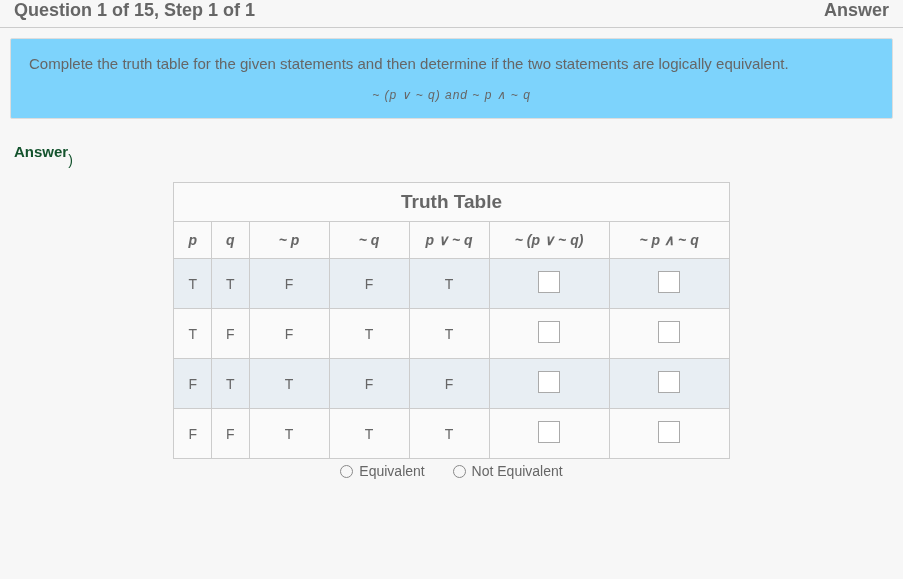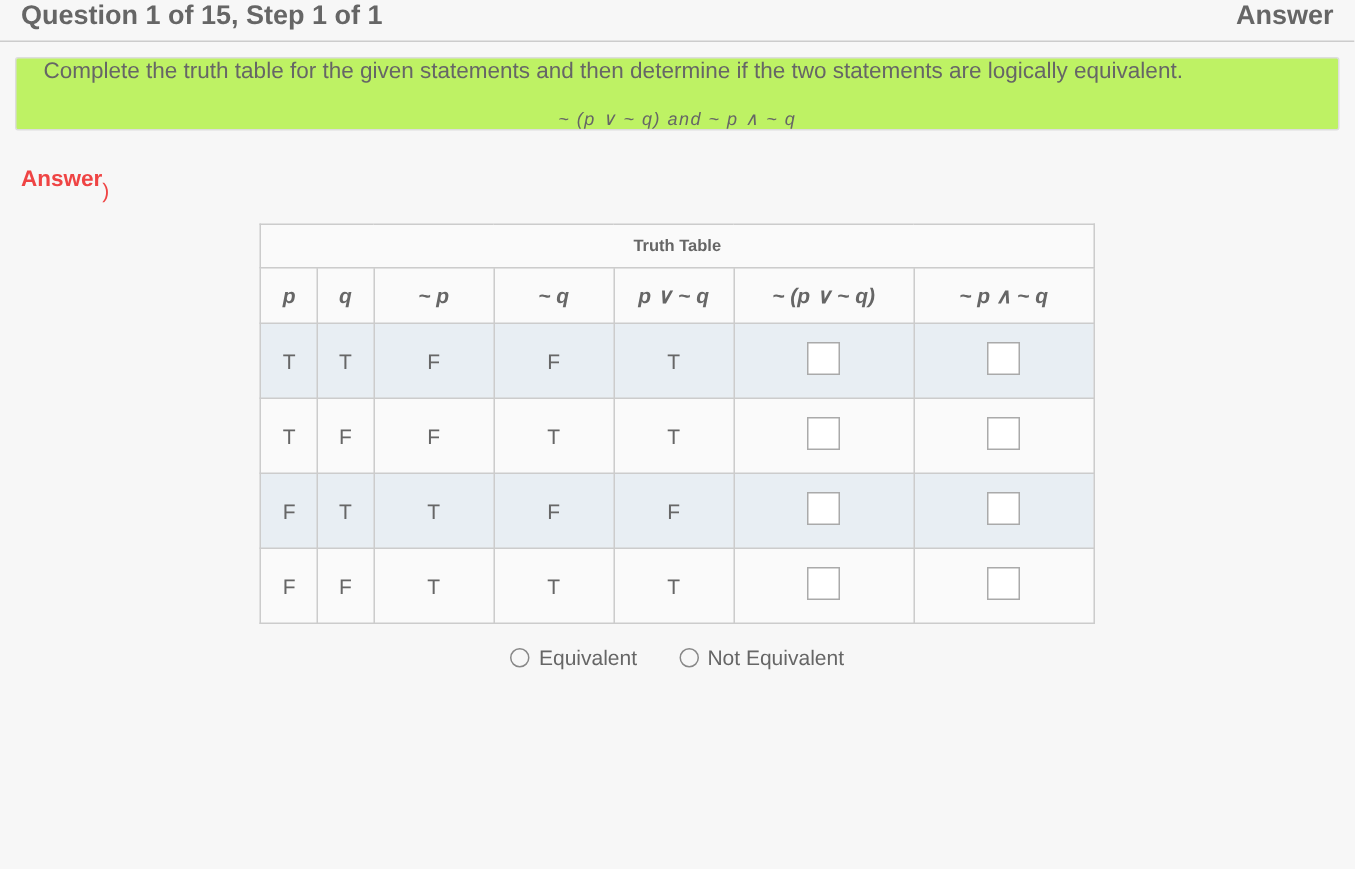--- a/index.html
+++ b/index.html
@@ -17,40 +17,40 @@
     justify-content: space-between;
     padding: 0 14px 6px 14px;
     border-bottom: 1px solid #ccc;
     font-size: 18px;
     color: #666;
     font-weight: bold;
   }
   .question-panel {
     margin: 10px 10px 0 10px;
     border: 1px solid #ddd;
-    background: #bef264;
-    padding: 0 18px;
+    background: #7dd3fc;
+    padding: 16px 18px;
     border-radius: 2px;
   }
   .instruction {
     font-size: 15px;
     color: #666;
   }
   .expression {
     text-align: center;
     font-size: 12px;
     color: #666;
     margin-top: 16px;
     font-style: italic;
     letter-spacing: 1px;
   }
   .answer-label {
     margin: 24px 0 8px 14px;
     font-size: 15px;
-    color: #ef4444;
+    color: #14532d;
     font-weight: bold;
   }
   .answer-label sub { font-weight: normal; font-size: 14px; position: relative; bottom: -4px; }
   .table-wrap {
     display: flex;
     justify-content: center;
     margin-top: 18px;
   }
   table {
     border-collapse: collapse;
@@ -59,21 +59,21 @@
   }
   table th, table td {
     border: 1px solid #ccc;
     text-align: center;
     vertical-align: middle;
   }
   .caption-row th {
     border: 1px solid #ccc;
     padding: 8px 0;
     font-weight: bold;
-    font-size: 11px;
+    font-size: 19px;
     background: #fafafa;
   }
   .header-row th {
     padding: 10px 14px;
     font-style: italic;
     font-weight: bold;
     background: #fafafa;
   }
   .data-row td { padding: 12px 14px; }
   .row-even td { background: #e8eef3; }
@@ -83,21 +83,21 @@
   .narrow { min-width: 36px; }
   .input-box {
     display: inline-block;
     width: 22px;
     height: 22px;
     border: 1px solid #aaa;
     background: #fff;
   }
   .radio-row {
     text-align: center;
-    margin-top: 14px;
+    margin-top: 4px;
     font-size: 14px;
     color: #666;
   }
   .radio-option {
     display: inline-flex;
     align-items: center;
     gap: 6px;
     margin: 0 12px;
     cursor: pointer;
   }

